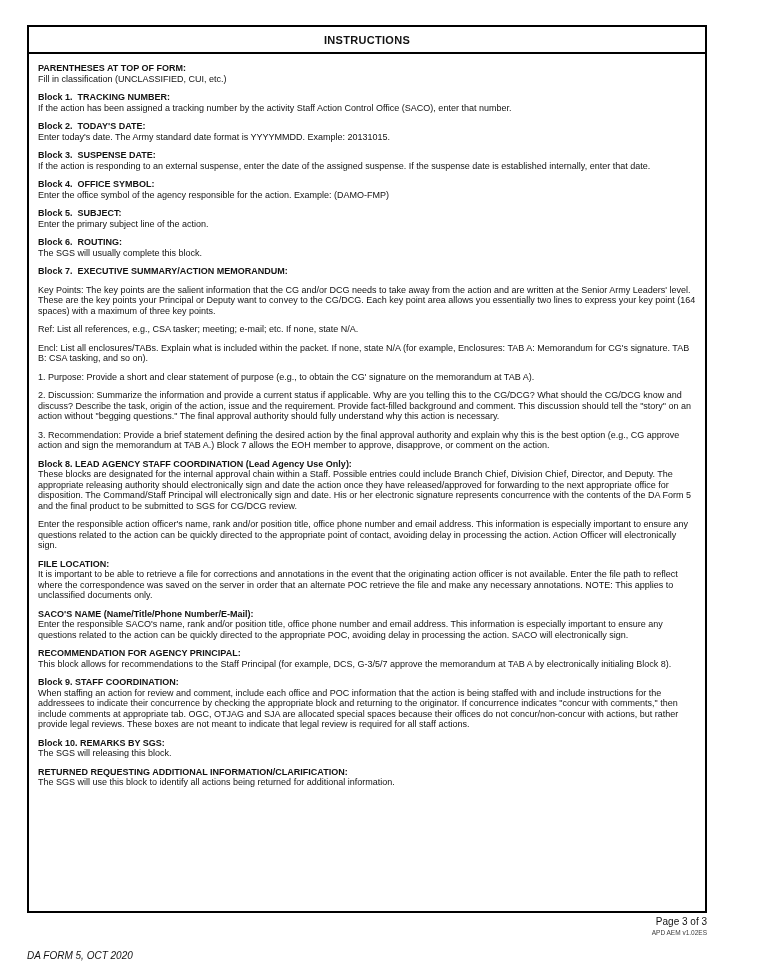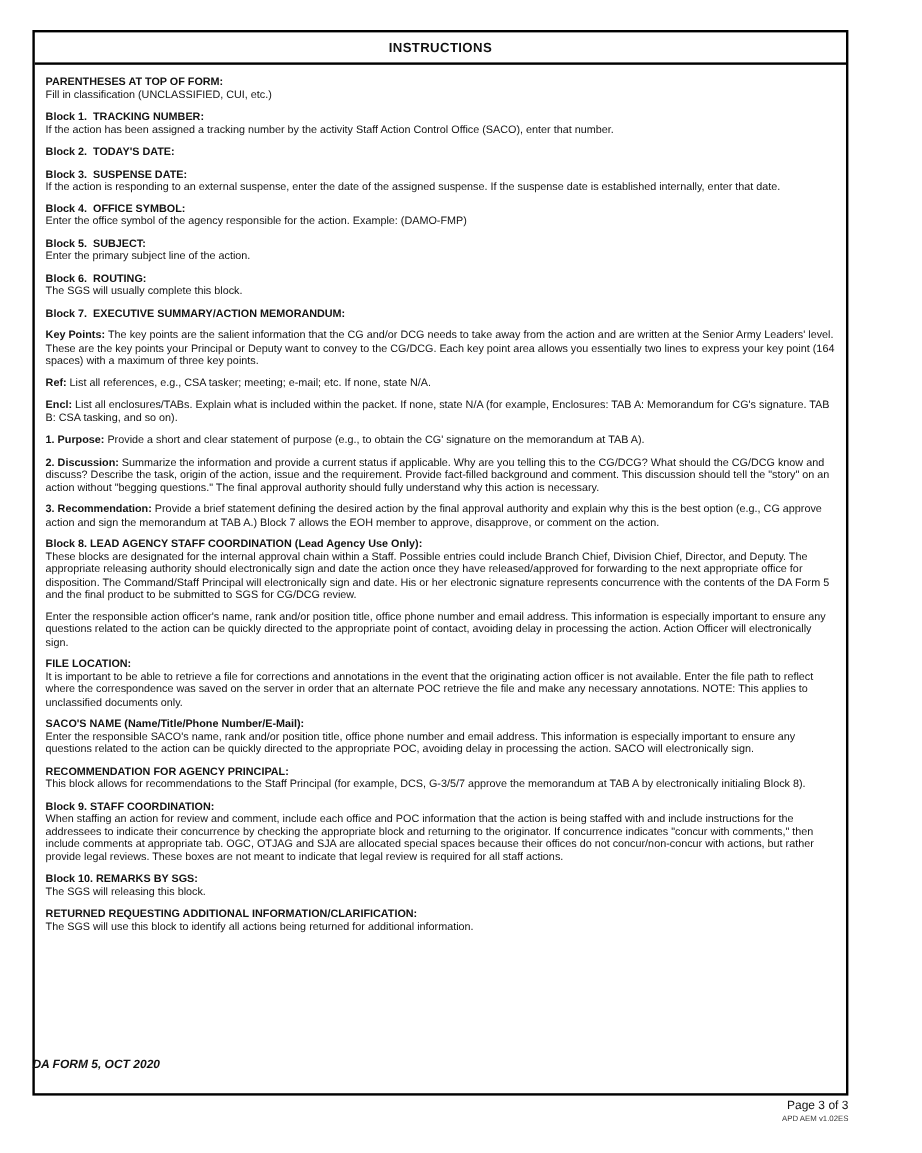--- a/index.html
+++ b/index.html
@@ -50,28 +50,28 @@
     margin-top: 8px;
   }
   .section:first-child {
     margin-top: 0;
   }
   .heading {
     font-weight: bold;
     white-space: pre-wrap;
   }
   .para b {
-    font-weight: bold;
+    font-weight: normal;
   }
   .footer-left {
     position: absolute;
     left: 27px;
-    top: 882px;
+    top: 950px;
     font-size: 10px;
-    font-weight: bold;
+    font-weight: normal;
     font-style: italic;
   }
   .footer-right {
     position: absolute;
     right: 61px;
     top: 916px;
     text-align: right;
   }
   .footer-page {
     font-size: 10px;
@@ -97,20 +97,21 @@
     <div class="section">
           <div class="heading">PARENTHESES AT TOP OF FORM:</div>
           <div class="para">Fill in classification (UNCLASSIFIED, CUI, etc.)</div>
         </div>
         <div class="section">
           <div class="heading">Block 1.  TRACKING NUMBER:</div>
           <div class="para">If the action has been assigned a tracking number by the activity Staff Action Control Office (SACO), enter that number.</div>
         </div>
         <div class="section">
           <div class="heading">Block 2.  TODAY'S DATE:</div>
+          <div class="para">Enter today's date. The Army standard date format is YYYYMMDD. Example: 20131015.</div>
         </div>
         <div class="section">
           <div class="heading">Block 3.  SUSPENSE DATE:</div>
           <div class="para">If the action is responding to an external suspense, enter the date of the assigned suspense. If the suspense date is established internally, enter that date.</div>
         </div>
         <div class="section">
           <div class="heading">Block 4.  OFFICE SYMBOL:</div>
           <div class="para">Enter the office symbol of the agency responsible for the action. Example: (DAMO-FMP)</div>
         </div>
         <div class="section">

